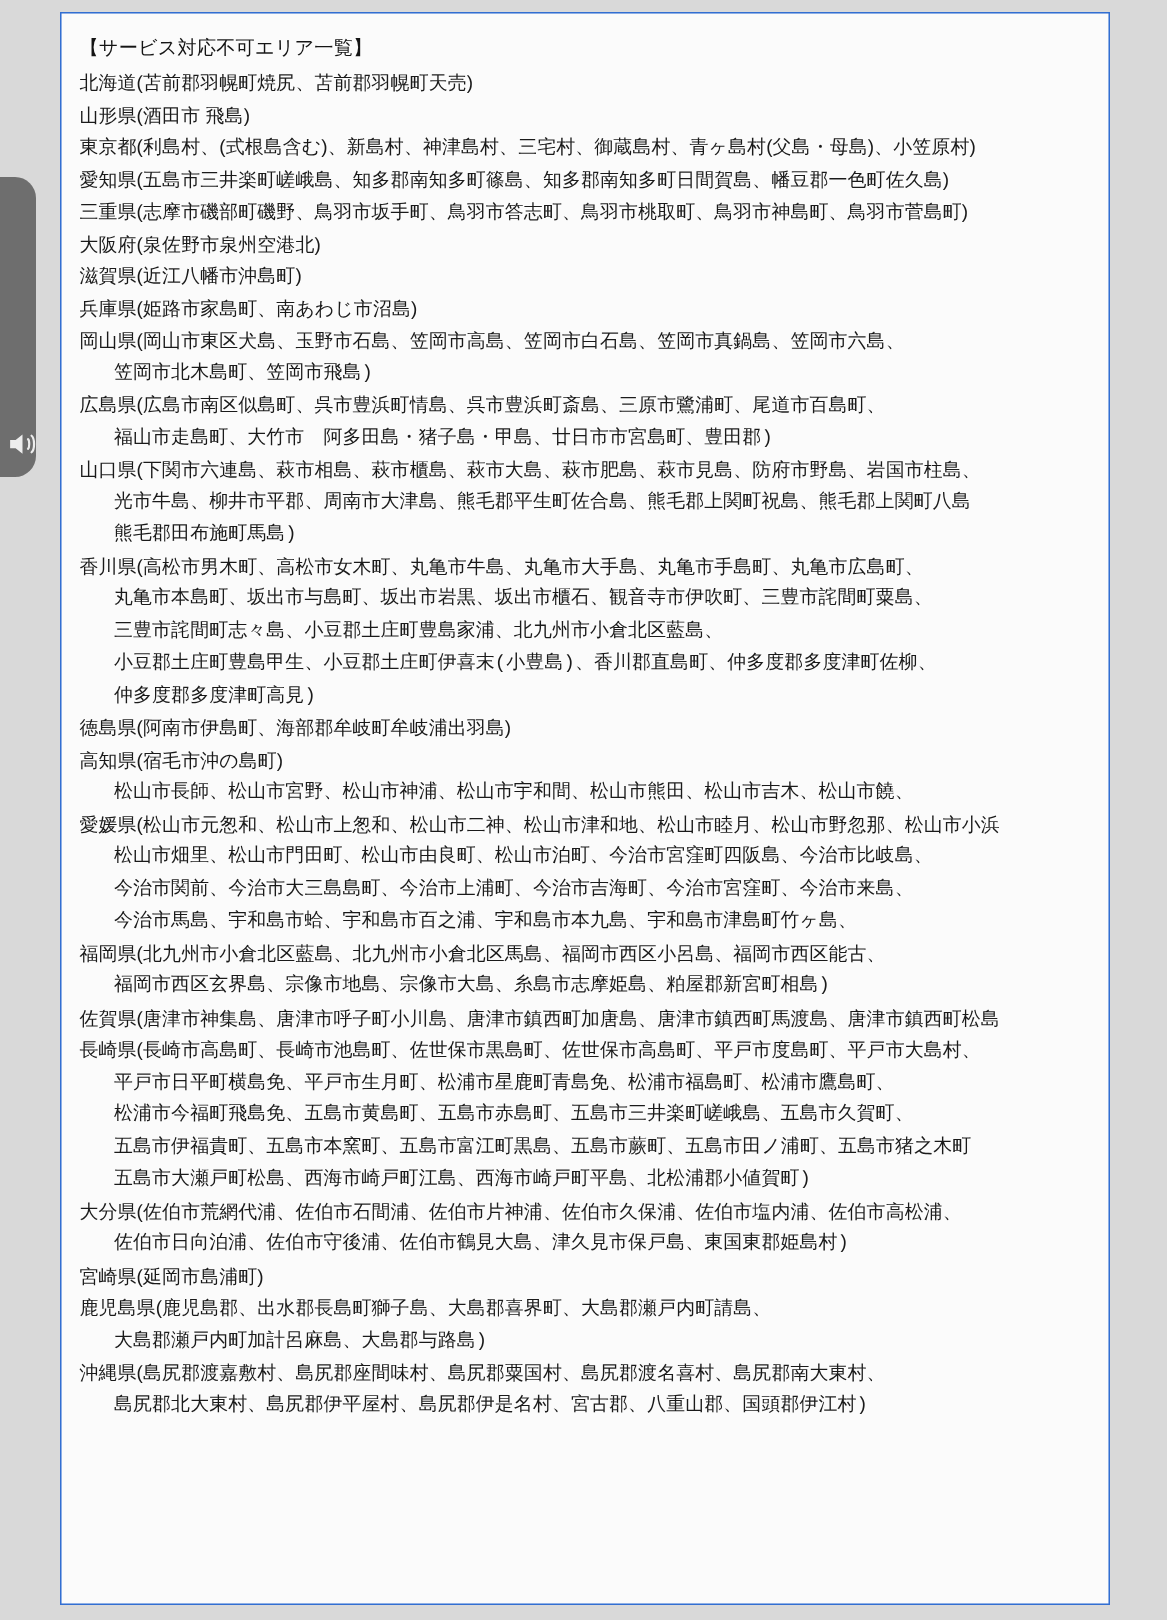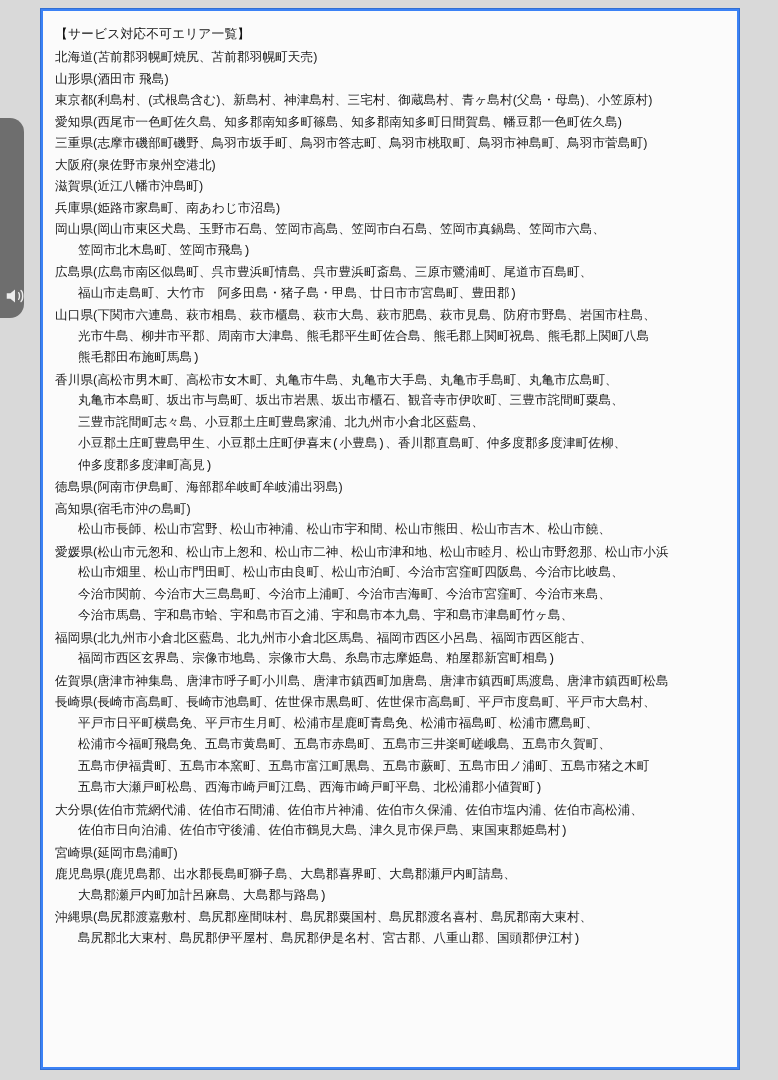--- a/index.html
+++ b/index.html
@@ -39,21 +39,21 @@
   }
   .speaker-icon svg { display: block; }
 
   .doc {
     position: absolute;
     left: 40px;
     top: 8px;
     width: 700px;
     height: 1062px;
     background: #fbfbfb;
-    border: 3px solid #3b82f6;
+    border: 1px solid #3b82f6;
     box-sizing: border-box;
     padding: 12px 10px 8px 12px;
     overflow: hidden;
   }
   .doc-inner {
     font-size: 12.6px;
     line-height: 21.5px;
     color: #1a1a1a;
     letter-spacing: 0.1px;
   }
@@ -109,21 +109,21 @@
           <div class="entry">
             <div class="line">北海道(苫前郡羽幌町焼尻、苫前郡羽幌町天売)</div>
           </div>
           <div class="entry">
             <div class="line">山形県(酒田市 飛島)</div>
           </div>
           <div class="entry">
             <div class="line">東京都(利島村、(式根島含む)、新島村、神津島村、三宅村、御蔵島村、青ヶ島村(父島・母島)、小笠原村)</div>
           </div>
           <div class="entry">
-            <div class="line">愛知県(西尾市一色町佐久島、知多郡南知多町篠島、知多郡南知多町日間賀島、幡豆郡一色町佐久島)</div>
+            <div class="line">愛知県(五島市三井楽町嵯峨島、知多郡南知多町篠島、知多郡南知多町日間賀島、幡豆郡一色町佐久島)</div>
           </div>
           <div class="entry">
             <div class="line">三重県(志摩市磯部町磯野、鳥羽市坂手町、鳥羽市答志町、鳥羽市桃取町、鳥羽市神島町、鳥羽市菅島町)</div>
           </div>
           <div class="entry">
             <div class="line">大阪府(泉佐野市泉州空港北)</div>
           </div>
           <div class="entry">
             <div class="line">滋賀県(近江八幡市沖島町)</div>
           </div>

